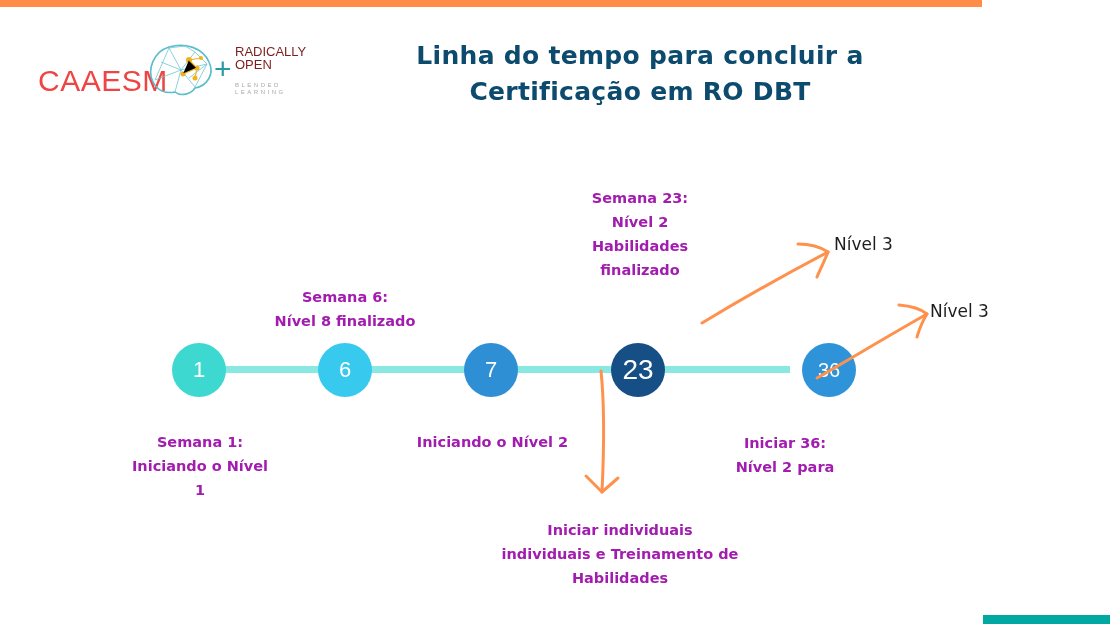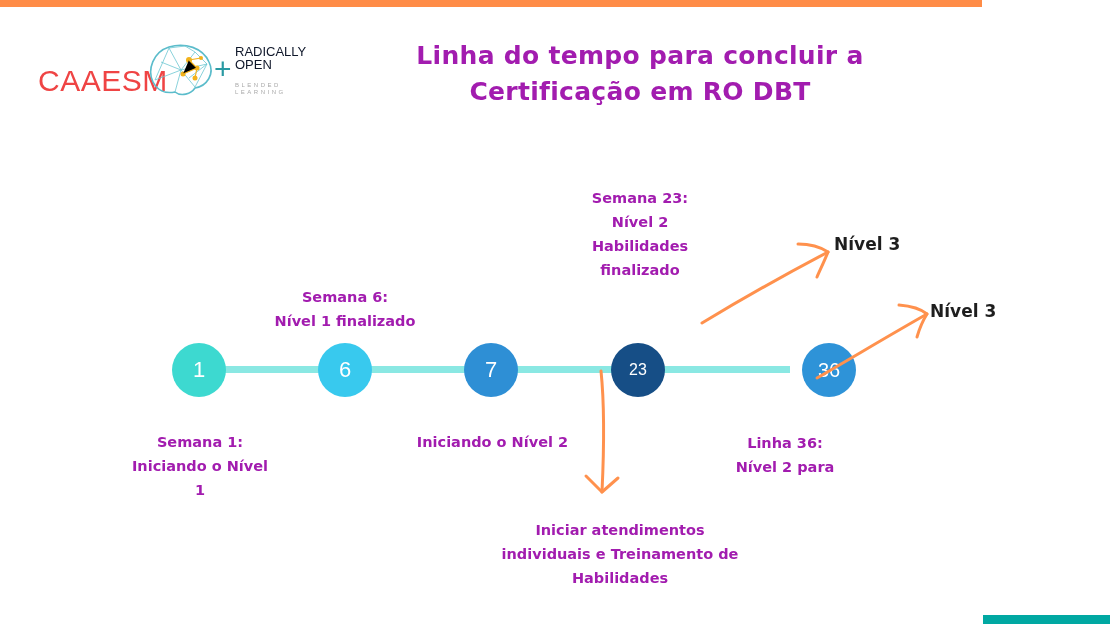--- a/index.html
+++ b/index.html
@@ -4,29 +4,29 @@
 <style>
   html, body { margin:0; padding:0; }
   body { width:1110px; height:624px; position:relative; background:#ffffff; overflow:hidden;
          font-family:"DejaVu Sans", sans-serif; }
   .topbar { position:absolute; left:0; top:0; width:982px; height:7px; background:#ff8c47; }
   .bottombar { position:absolute; left:983px; top:615px; width:127px; height:9px; background:#00a8a2; }
   .logo { position:absolute; left:38px; top:40px; width:280px; height:70px; }
   .logo-text { position:absolute; left:0; top:24px; font-family:"Liberation Sans", sans-serif; font-size:30px;
                color:#ef4444; letter-spacing:0.5px; }
   .logo-plus { position:absolute; left:176px; top:12px; font-size:30px; color:#2a9aa3; font-family:"Liberation Sans", sans-serif; }
-  .logo-ro1 { position:absolute; left:197px; top:5px; font-size:13px; color:#0f172a; font-family:"Liberation Sans", sans-serif; line-height:13px; }
+  .logo-ro1 { position:absolute; left:197px; top:5px; font-size:13px; color:#7f1d1d; font-family:"Liberation Sans", sans-serif; line-height:13px; }
   .logo-ro2 { position:absolute; left:197px; top:42px; font-size:6px; color:#aaaaaa; letter-spacing:2.5px; line-height:7px; font-family:"Liberation Sans", sans-serif; }
-  .title { position:absolute; left:390px; top:38px; width:500px; text-align:center; color:#a21caf;
+  .title { position:absolute; left:390px; top:38px; width:500px; text-align:center; color:#0c4a6e;
            font-family:"DejaVu Sans", sans-serif; font-weight:bold; font-size:25px; line-height:36px; letter-spacing:0.3px; }
   .line { position:absolute; left:200px; top:366px; width:590px; height:7px; background:#8ae8e3; }
   .node { position:absolute; width:54px; height:54px; border-radius:50%; color:#ffffff;
           display:flex; align-items:center; justify-content:center; font-family:"Liberation Sans", sans-serif; font-size:22px; }
   .lbl { position:absolute; text-align:center; color:#a21caf; font-weight:bold; font-size:14.5px; line-height:24px; font-family:"DejaVu Sans", sans-serif; }
-  .n3 { position:absolute; color:#1e1e1e; font-weight:bold; font-size:17px; font-family:"DejaVu Sans", sans-serif; }
+  .n3 { position:absolute; color:#1e1e1e; font-weight:normal; font-size:17px; font-family:"DejaVu Sans", sans-serif; }
   svg.arrows { position:absolute; left:0; top:0; }
 </style>
 </head>
 <body>
 
 <div class="topbar"></div>
 <div class="bottombar"></div>
 
 <div class="logo">
   <span class="logo-text">CAAESM</span>
@@ -67,21 +67,21 @@
 <div class="node" style="left:172px;top:343px;background:#3dd9d0">
     <span>1</span>
   </div>
 <div class="node" style="left:318px;top:343px;background:#38c9ee">
     <span>6</span>
   </div>
 <div class="node" style="left:464px;top:343px;background:#2e8fd5">
     <span>7</span>
   </div>
 <div class="node" style="left:611px;top:343px;background:#164e86">
-    <span style="font-size:16px">23</span>
+    <span style="font-size:28px">23</span>
   </div>
 <div class="node" style="left:802px;top:343px;background:#2e93d8">
     <span style="font-size:20px">36</span>
   </div>
 
 <svg class="arrows" width="1110" height="624">
   <g stroke="#ff914d" stroke-width="3" fill="none" stroke-linecap="round" stroke-linejoin="round">
     <path d="M601 371 C604 400 604 450 602 492"></path>
     <path d="M586 476 L602 492 L618 478"></path>
     <path d="M702 323 C740 300 790 272 828 252"></path>
@@ -91,35 +91,35 @@
   </g>
 </svg>
 
 <div class="lbl" style="left:110px;top:430px;width:180px">
   <div>Semana 1:</div>
   <div>Iniciando o Nível</div>
   <div>1</div>
 </div>
 <div class="lbl" style="left:250px;top:285px;width:190px">
   <div>Semana 6:</div>
-  <div>Nível 1 finalizado</div>
+  <div>Nível 8 finalizado</div>
 </div>
 <div class="lbl" style="left:400px;top:430px;width:185px">
   <div>Iniciando o Nível 2</div>
 </div>
 <div class="lbl" style="left:550px;top:186px;width:180px">
   <div>Semana 23:</div>
   <div>Nível 2</div>
   <div>Habilidades</div>
   <div>finalizado</div>
 </div>
 <div class="lbl" style="left:700px;top:431px;width:170px">
-  <div>Linha 36:</div>
+  <div>Iniciar 36:</div>
   <div>Nível 2 para</div>
 </div>
 <div class="lbl" style="left:470px;top:518px;width:300px">
-  <div>Iniciar atendimentos</div>
+  <div>Iniciar individuais</div>
   <div>individuais e Treinamento de</div>
   <div>Habilidades</div>
 </div>
 
 <div class="n3" style="left:834px;top:234px">Nível 3</div>
 <div class="n3" style="left:930px;top:301px">Nível 3</div>
 
 </body></html>

